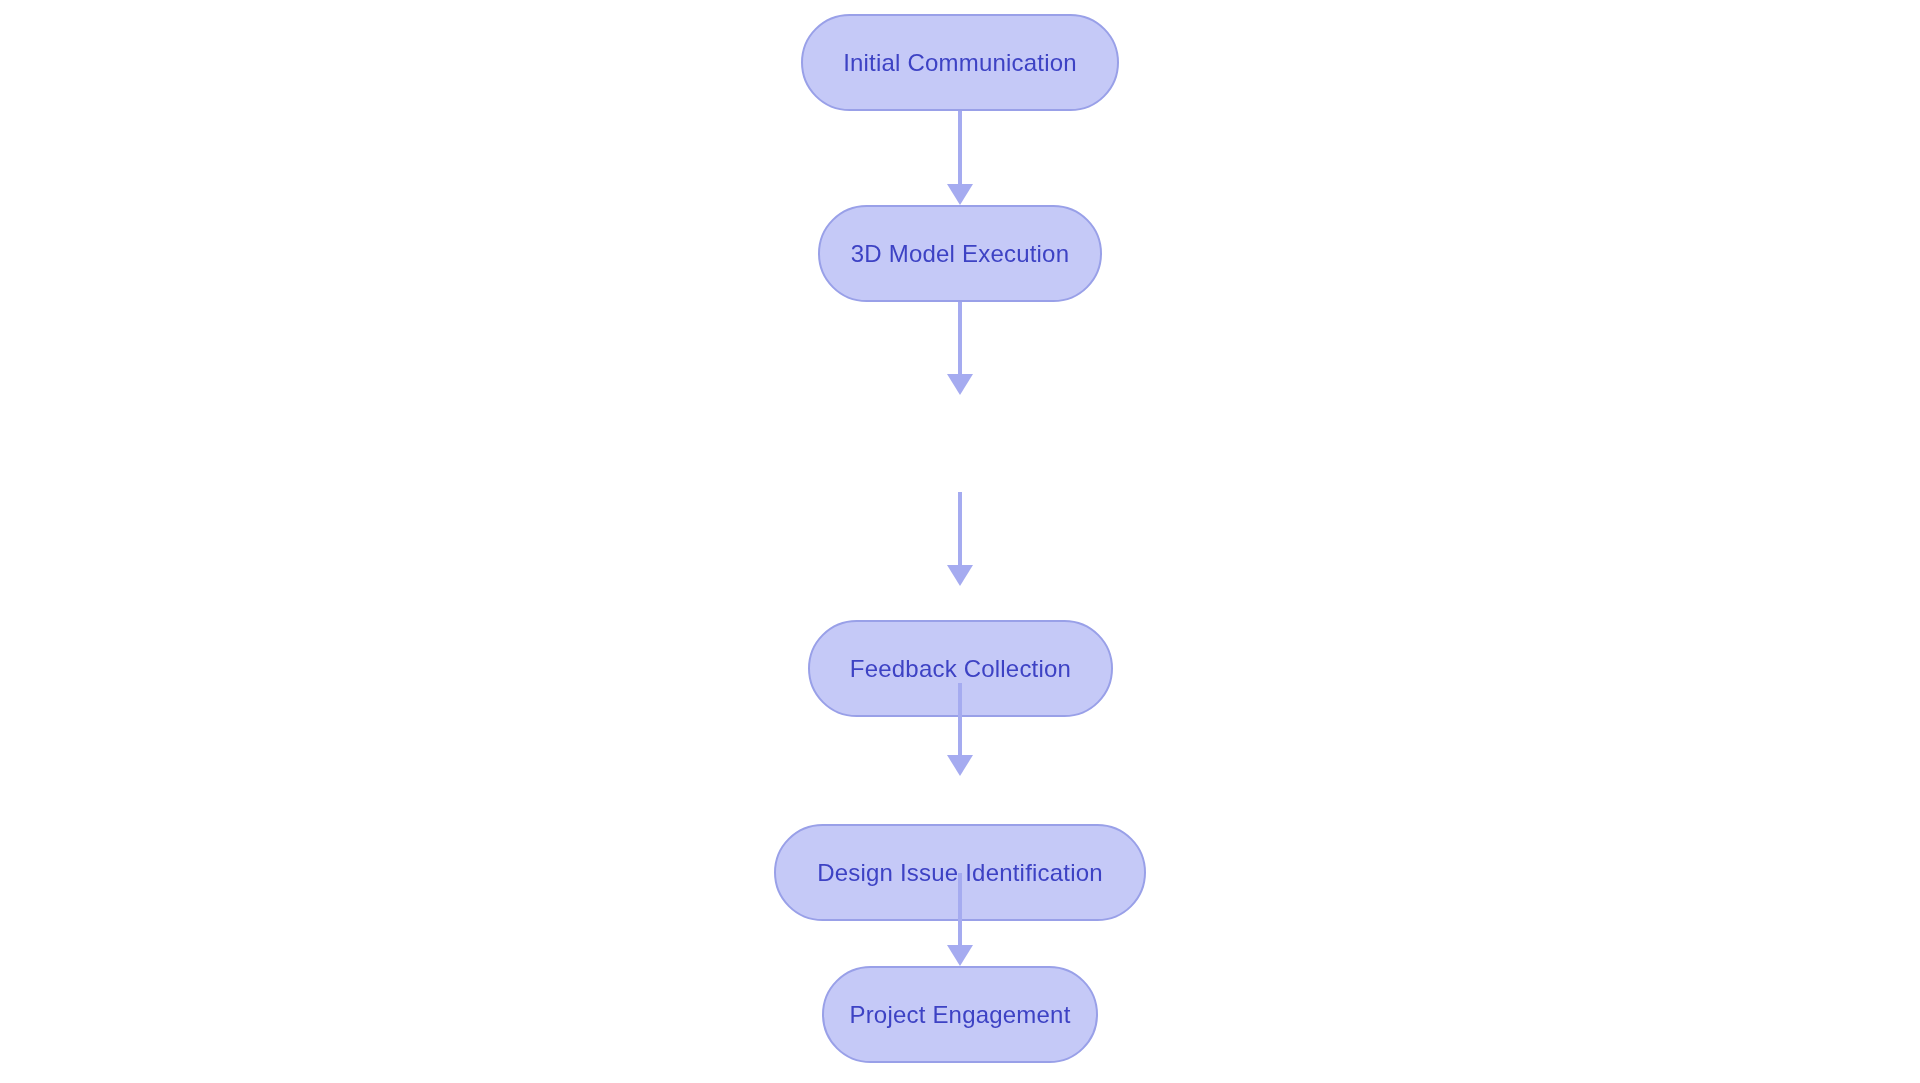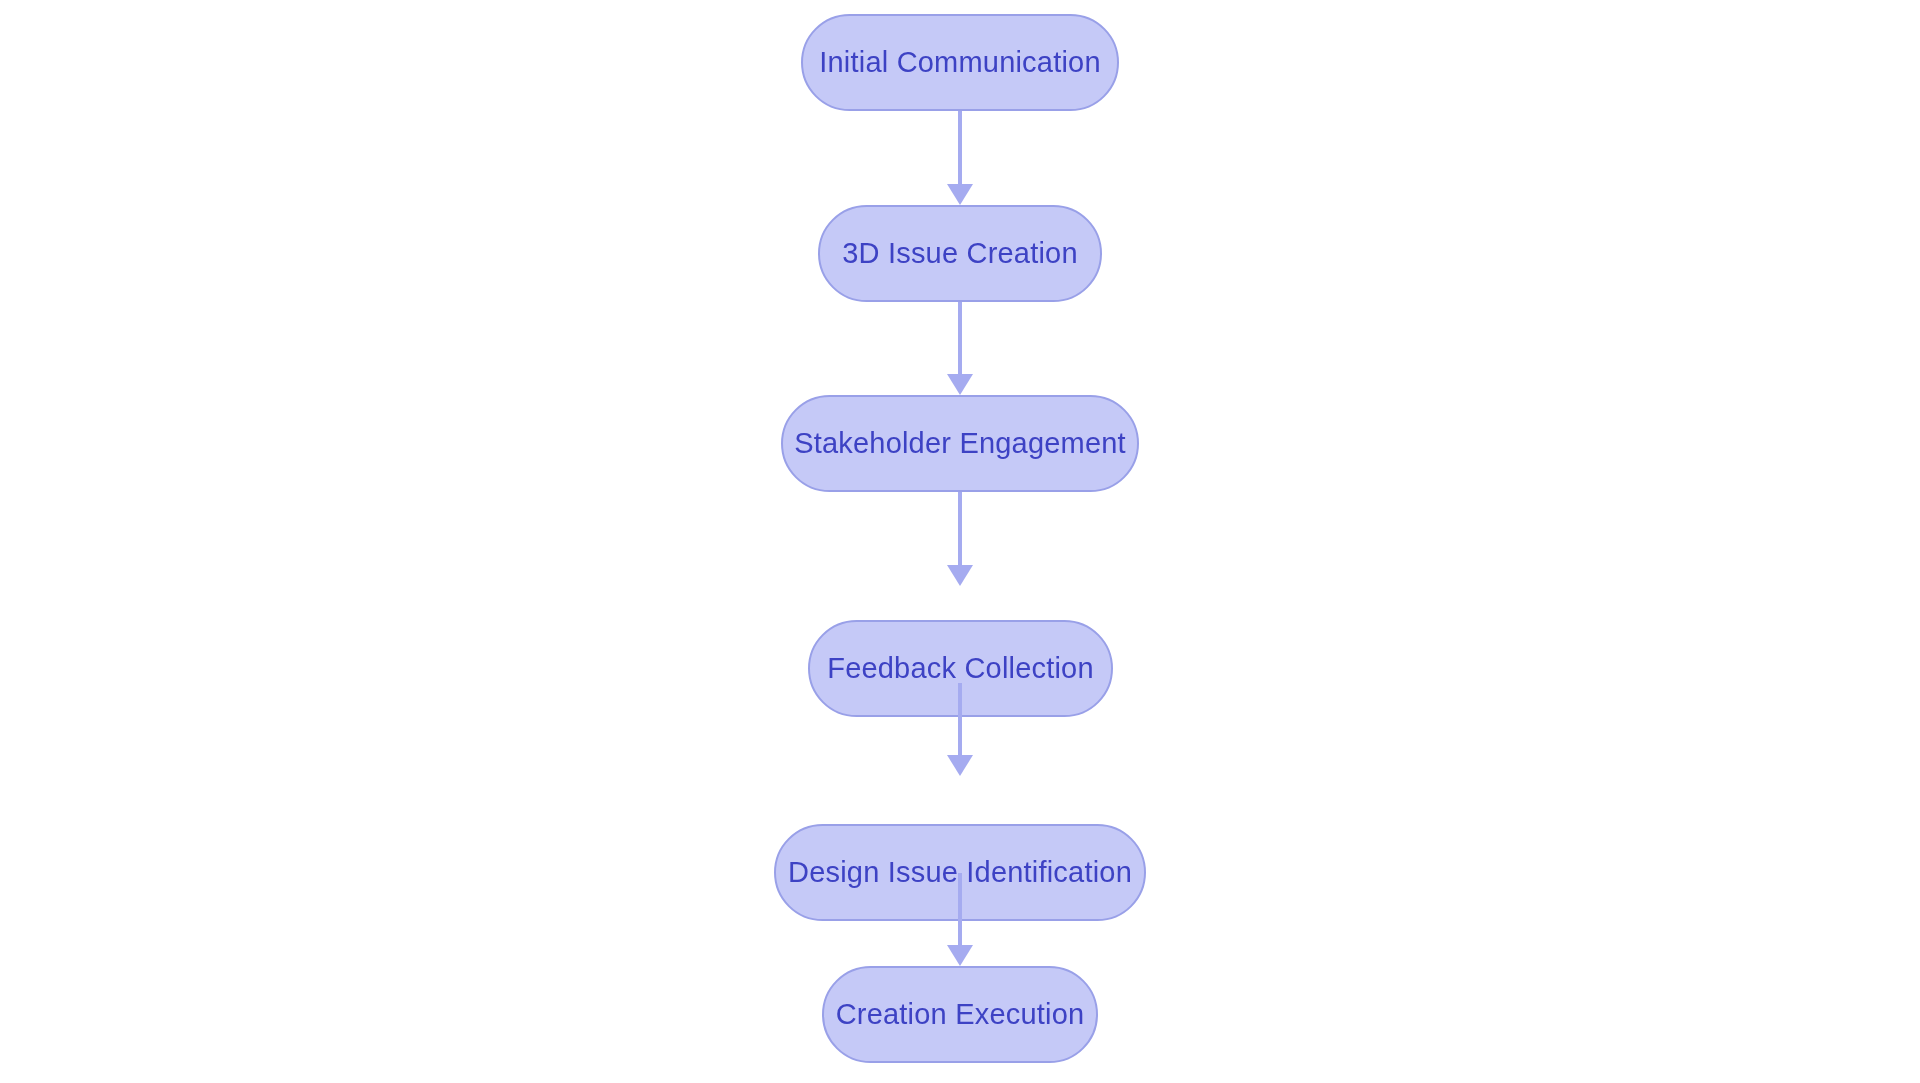--- a/index.html
+++ b/index.html
@@ -19,21 +19,21 @@
     position: absolute;
     box-sizing: border-box;
     display: flex;
     align-items: center;
     justify-content: center;
     height: 97px;
     border-radius: 49px;
     background: var(--node-fill, #c5c9f7);
     border: 2px solid var(--node-border, #99a0e8);
     color: var(--node-text, #3d42c4);
-    font-size: 29px;
+    font-size: 24px;
     letter-spacing: 0.2px;
     white-space: nowrap;
     text-align: center;
   }
   .n1 { left: 801px; top: 14px;  width: 318px; }
   .n2 { left: 818px; top: 205px; width: 284px; }
   .n3 { left: 781px; top: 395px; width: 358px; }
   .n4 { left: 808px; top: 620px; width: 305px; }
   .n5 { left: 774px; top: 776px; width: 372px; margin-top: 48px; }
   .n6 { left: 822px; top: 966px; width: 276px; }
@@ -73,43 +73,42 @@
 
 <div class="canvas">
 
   <div class="node n1">Initial Communication</div>
 
   <div class="connector c1">
     <div class="line"></div>
     <div class="head"></div>
   </div>
 
-  <div class="node n2">3D Issue Creation</div>
+  <div class="node n2">3D Model Execution</div>
 
   <div class="connector c2">
     <div class="line"></div>
     <div class="head"></div>
   </div>
 
-  <div class="node n3">Stakeholder Engagement</div>
 
   <div class="connector c3">
     <div class="line"></div>
     <div class="head"></div>
   </div>
 
   <div class="node n4">Feedback Collection</div>
 
   <div class="connector c4">
     <div class="line"></div>
     <div class="head"></div>
   </div>
 
   <div class="node n5">Design Issue Identification</div>
 
   <div class="connector c5">
     <div class="line"></div>
     <div class="head"></div>
   </div>
 
-  <div class="node n6">Creation Execution</div>
+  <div class="node n6">Project Engagement</div>
 
 </div>
 
 </body></html>

